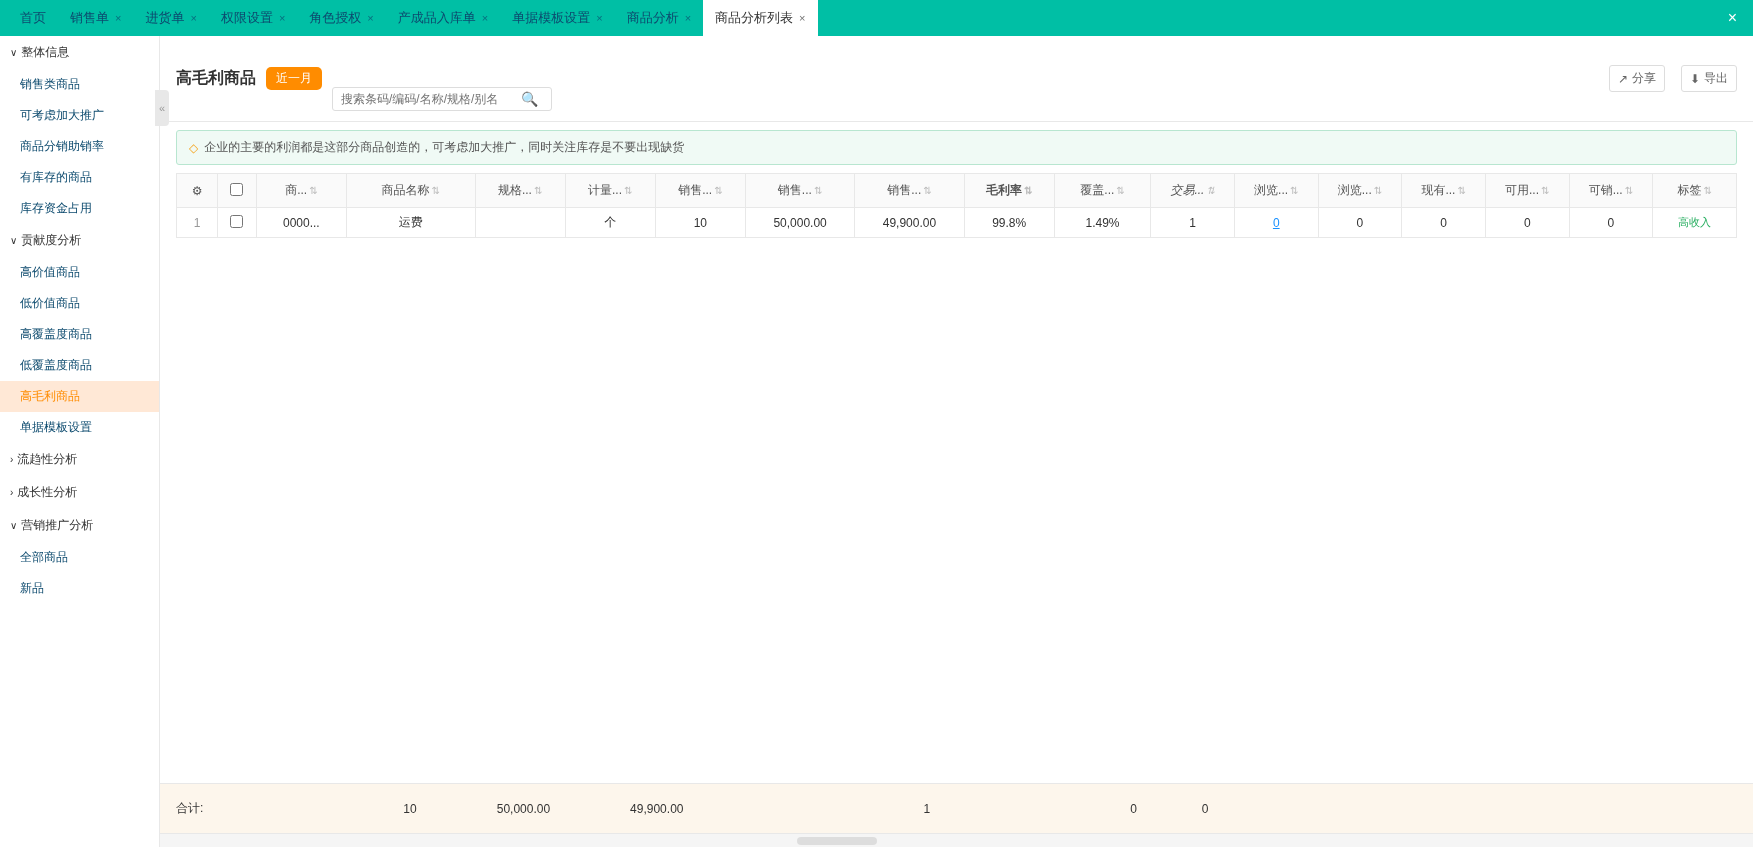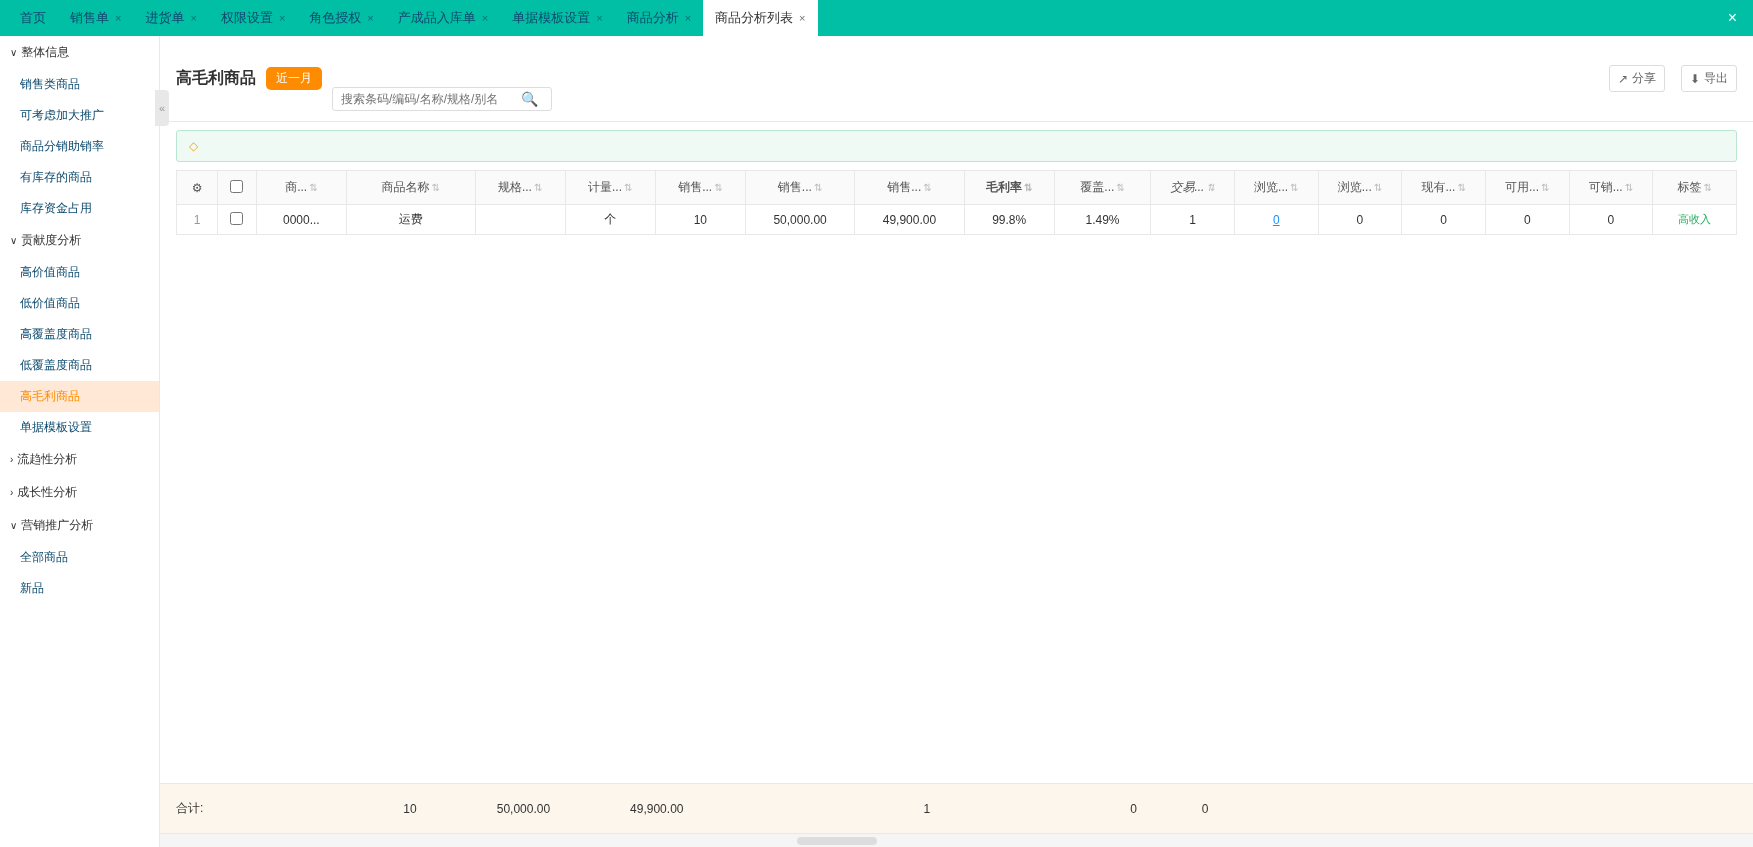--- a/index.html
+++ b/index.html
@@ -324,20 +324,21 @@
         <span>分享</span>
       </button>
       <button class="header-action-btn" style="margin-left:6px;">
         <span>⬇</span>
         <span>导出</span>
       </button>
     </div>
 
     <div class="info-bar">
       <span class="info-icon">◇</span>
+      <span>企业的主要的利润都是这部分商品创造的，可考虑加大推广，同时关注库存是不要出现缺货</span>
     </div>
 
     <div class="table-container">
       <table>
         <thead>
           <tr>
             <th style="width:32px;">
               <span>⚙</span>
             </th>
             <th style="width:30px;">

